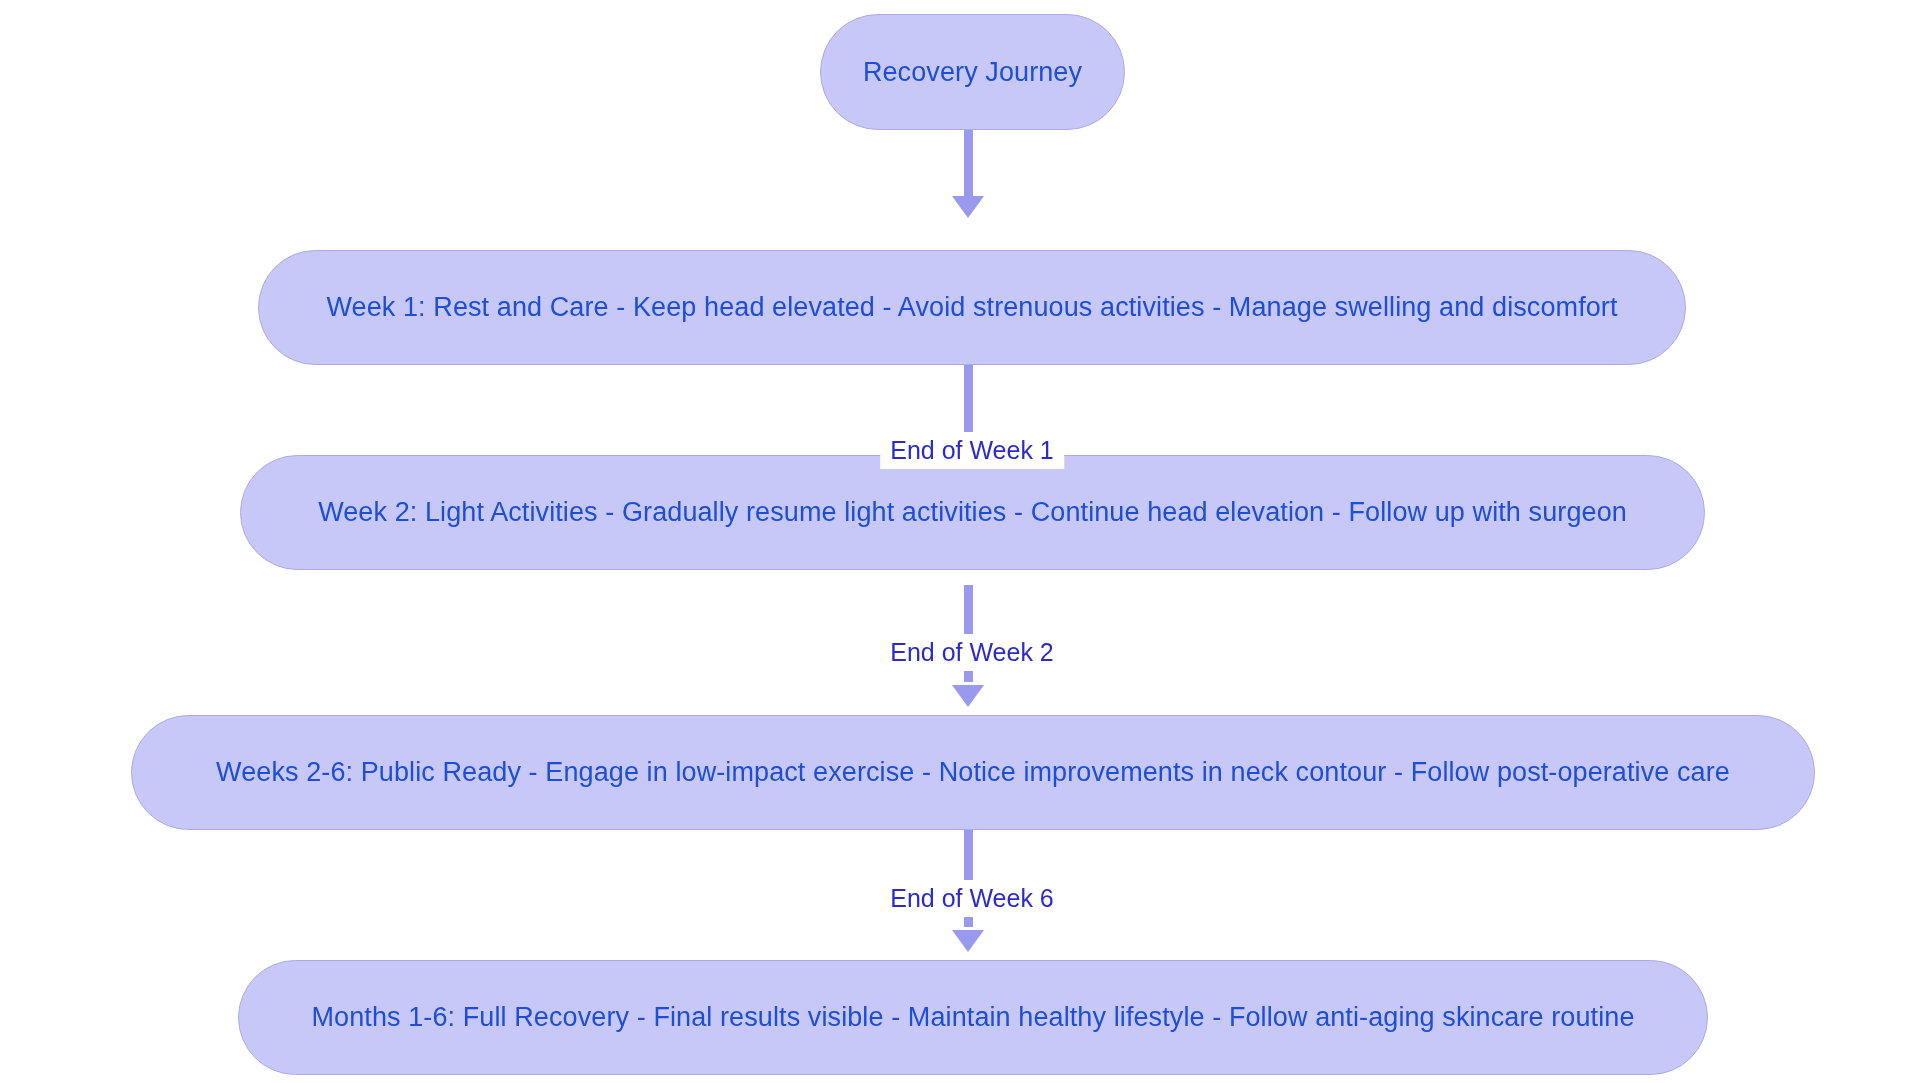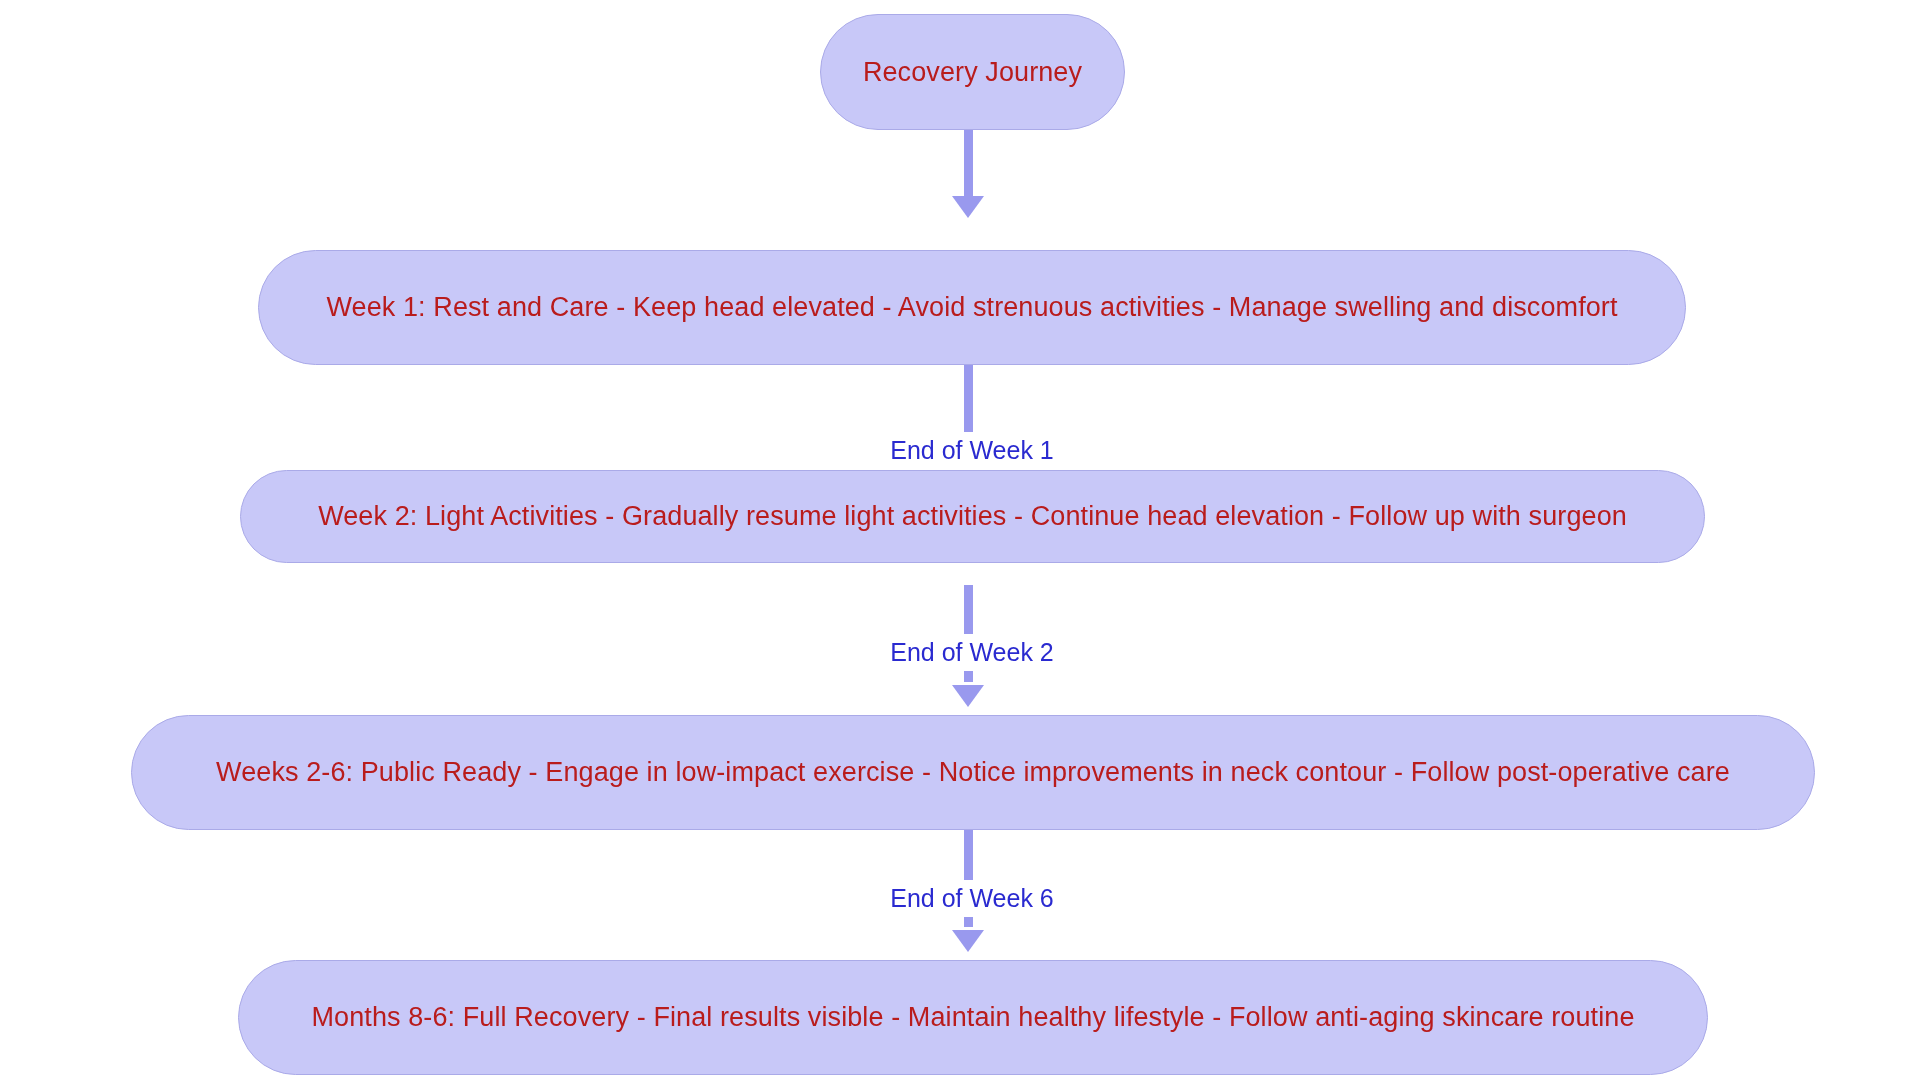--- a/index.html
+++ b/index.html
@@ -33,27 +33,27 @@
     justify-content: center;
     color: #2a2ad0;
     font-size: 27px;
     font-weight: 400;
     letter-spacing: 0.1px;
     white-space: nowrap;
     z-index: 2;
   }
 
   .node-label {
-    color: #b91c1c;
+    color: #1d4ed8;
     line-height: 1;
   }
 
   #node-start   { left: 820px;  top: 14px;   width: 305px;  height: 116px; }
   #node-week1   { left: 258px;  top: 226px;  width: 1428px; height: 115px; margin-top: 24px; }
-  #node-week2   { left: 240px;  top: 470px;  width: 1465px; height: 93px; }
+  #node-week2   { left: 240px;  top: 455px;  width: 1465px; height: 115px; }
   #node-weeks46 { left: 131px;  top: 715px;  width: 1684px; height: 115px; }
   #node-months  { left: 238px;  top: 960px;  width: 1470px; height: 115px; }
 
   
   .edge {
     position: absolute;
     left: 964px;
     width: 9px;
     background: #9999ee;
     z-index: 1;
@@ -127,16 +127,16 @@
 
   <div class="node" id="node-weeks46">
     <span class="node-label">Weeks 2-6: Public Ready - Engage in low-impact exercise - Notice improvements in neck contour - Follow post-operative care</span>
   </div>
 
   <div class="edge" id="edge-4"></div>
   <div class="arrowhead" id="arrowhead-4"></div>
   <div class="edge-label" id="edge-label-3">End of Week 6</div>
 
   <div class="node" id="node-months">
-    <span class="node-label">Months 8-6: Full Recovery - Final results visible - Maintain healthy lifestyle - Follow anti-aging skincare routine</span>
+    <span class="node-label">Months 1-6: Full Recovery - Final results visible - Maintain healthy lifestyle - Follow anti-aging skincare routine</span>
   </div>
 
 </div>
 
 </body></html>

